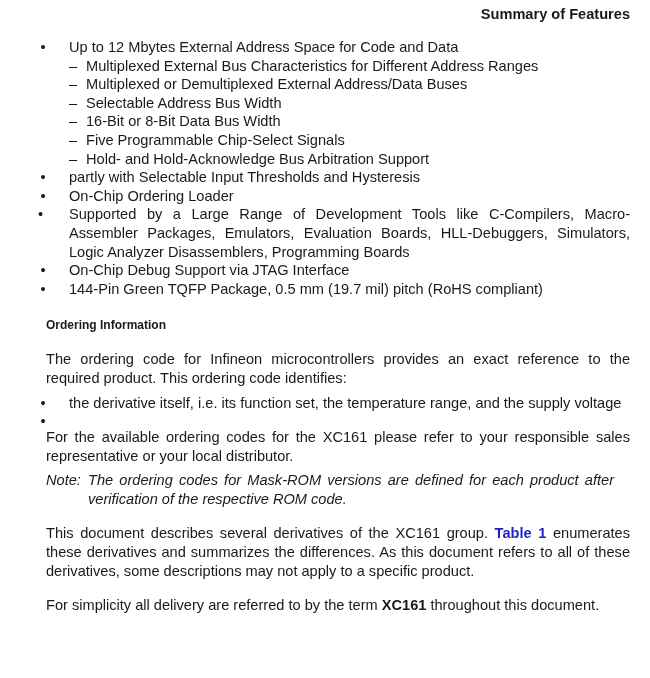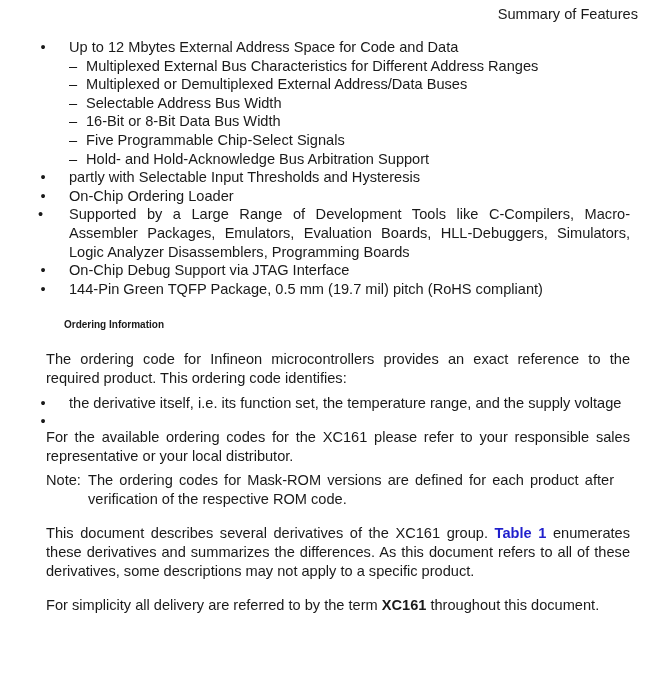--- a/index.html
+++ b/index.html
@@ -12,22 +12,22 @@
       height: 678px;
       position: relative;
       overflow: hidden;
       font-family: "Liberation Sans", sans-serif;
       color: #1a1a1a;
       font-size: 14.6px;
     }
     .page-header {
       position: absolute;
       top: 6px;
-      right: 12px;
-      font-weight: normal;
+      right: 20px;
+      font-weight: bold;
       font-size: 14.6px;
       color: #1a1a1a;
     }
     .content {
       position: absolute;
       left: 46px;
       top: 38px;
       width: 584px;
     }
     ul.features {
@@ -61,41 +61,42 @@
     ul.sub > li .dash {
       position: absolute;
       left: 0;
       top: 0;
     }
     .justify {
       text-align: justify;
       text-align-last: left;
     }
     h2.section-title {
-      font-size: 10px;
-      font-weight: bold;
-      margin: 18px 0 6px 18px;
+      font-size: 12px;
+      font-weight: bold;
+      margin: 18px 0 6px 0;
       line-height: 18px;
     }
     p {
       margin: 16px 0 6px 0;
       line-height: 18.6px;
     }
     ul.ordering-list {
       list-style: none;
       margin: 0 0 6px 0;
       padding: 0;
     }
     ul.ordering-list > li {
       position: relative;
       padding-left: 23px;
       line-height: 18.6px;
       white-space: nowrap;
     }
     .note {
+      font-style: italic;
       margin: 0 16px 8px 0;
       line-height: 18.6px;
       position: relative;
       padding-left: 42px;
       text-align: justify;
       text-align-last: left;
     }
     .note .note-label {
       position: absolute;
       left: 0;

